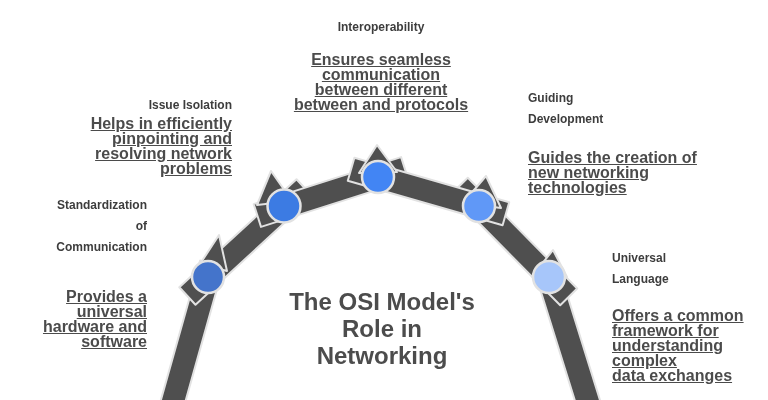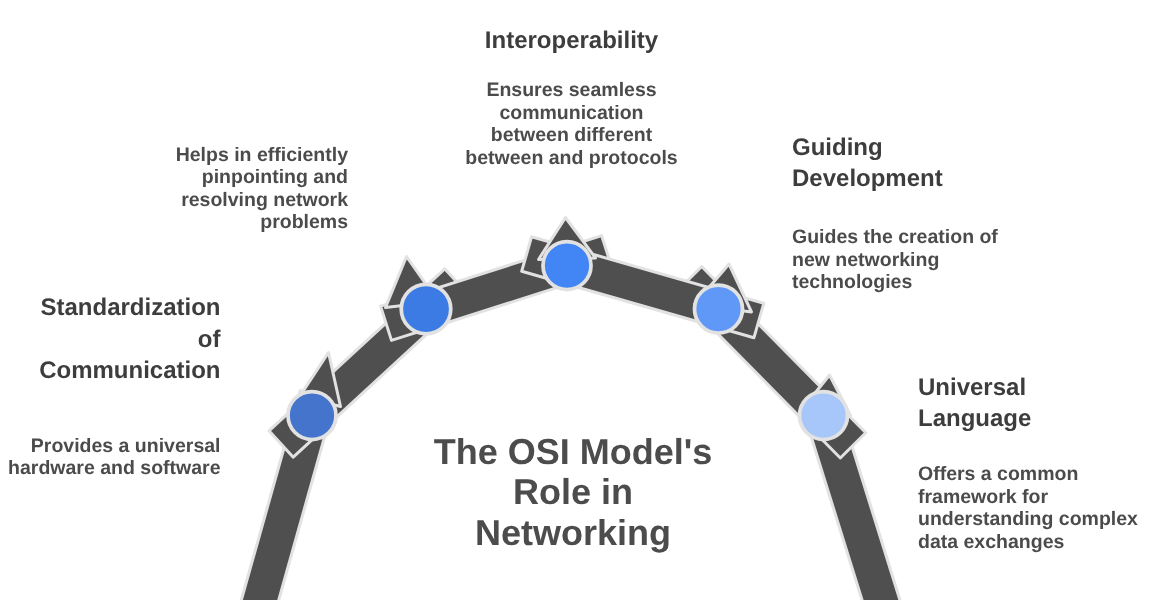--- a/index.html
+++ b/index.html
@@ -23,29 +23,30 @@
   .plank, .tip {
     fill: var(--plank);
     stroke: var(--outline);
     stroke-width: 2;
     stroke-linejoin: round;
   }
   .joint { stroke: var(--outline); stroke-width: 2.5; }
   .callout { position: absolute; }
   .callout .heading {
     color: var(--heading-text);
-    font-size: 16px;
+    font-size: 12px;
     font-weight: bold;
     line-height: 21px;
   }
   .callout .body {
     color: var(--body-text);
-    font-size: 13px;
+    font-size: 16px;
     font-weight: bold;
     line-height: 15px;
+    text-decoration: underline;
   }
   .line { display: block; }
   .align-center { text-align: center; }
   .align-right { text-align: right; }
   .align-left { text-align: left; }
   .main-title {
     position: absolute;
     color: var(--title-text);
     font-size: 24px;
     font-weight: bold;
@@ -87,20 +88,23 @@
     </div>
     <div class="body" style="margin-top:14px;">
       <span class="line">Ensures seamless</span>
       <span class="line">communication</span>
       <span class="line">between different</span>
       <span class="line">between and protocols</span>
     </div>
   </div>
 
   <div class="callout align-right" style="left:42px; top:95px; width:190px;">
+    <div class="heading">
+      <span class="line">Issue Isolation</span>
+    </div>
     <div class="body" style="margin-top:0;">
       <span class="line">Helps in efficiently</span>
       <span class="line">pinpointing and</span>
       <span class="line">resolving network</span>
       <span class="line">problems</span>
     </div>
   </div>
 
   <div class="callout align-right" style="left:0px; top:195px; width:147px;">
     <div class="heading">

